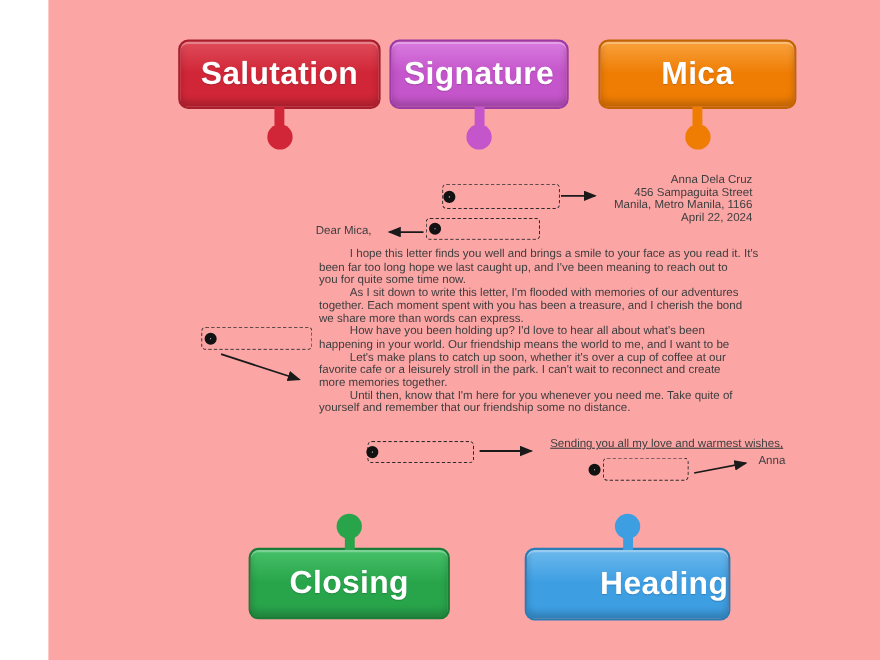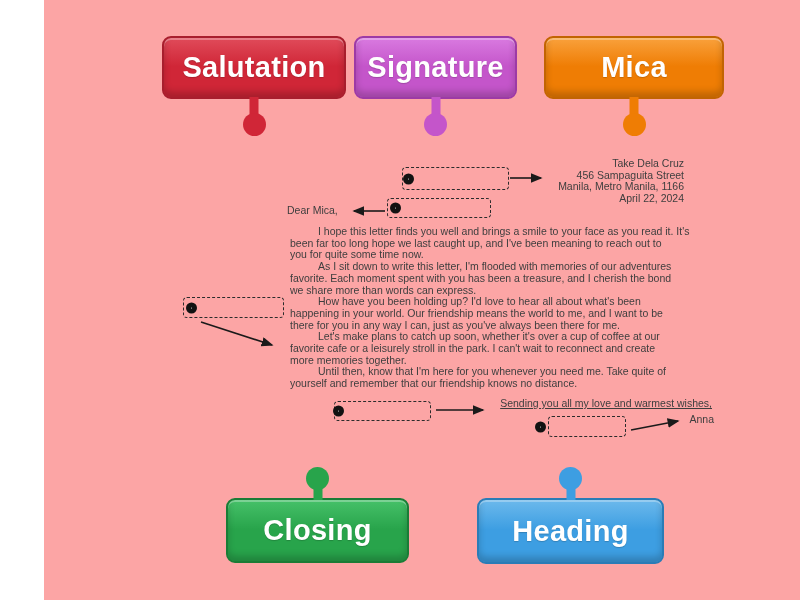--- a/index.html
+++ b/index.html
@@ -31,21 +31,21 @@
   .pin-above { bottom: 100%; height: 12px; transform: translateX(-50%); }
   .pin-above::after {
     content: ''; position: absolute; bottom: 10px; left: 50%; transform: translateX(-50%);
     width: 23px; height: 23px; border-radius: 50%; background: var(--base);
   }
 
   #label-salutation { left: 118px; top: 36px; width: 184px; }
   #label-signature  { left: 310px; top: 36px; width: 163px; }
   #label-body       { left: 500px; top: 36px; width: 180px; }
   #label-closing    { left: 182px; top: 498px; width: 183px; height: 65px; }
-  #label-heading    { left: 433px; top: 498px; width: 187px; height: 66px; }
+  #label-heading    { left: 433px; top: 498px; width: 187px; height: 66px; justify-content: flex-end; }
 
   
   .zone {
     position: absolute;
     border: 1.5px dashed #2b2b2b;
     border-radius: 4px;
     background: transparent;
     cursor: pointer;
   }
   .zone .marker {
@@ -96,50 +96,49 @@
   <div class="label-btn" id="label-closing" style="--base: #28a44b; --dark: #1a7c36; --light: #46c169;">
     <span class="btn-text">Closing</span>
     <span class="pin pin-above"></span>
   </div>
   <div class="label-btn" id="label-heading" style="--base: #3d9ee2; --dark: #2a7cb6; --light: #6cb9ec;">
     <span class="btn-text">Heading</span>
     <span class="pin pin-above"></span>
   </div>
 
   <div id="heading-block">
-      <div class="lline">Take Dela Cruz</div>
+      <div class="lline">Anna Dela Cruz</div>
       <div class="lline">456 Sampaguita Street</div>
       <div class="lline">Manila, Metro Manila, 1166</div>
       <div class="lline">April 22, 2024</div>
     </div>
   <div class="lline" id="salutation-line">Dear Mica,</div>
   <div id="body-block">
       <div class="para">
         <div class="lline ind">I hope this letter finds you well and brings a smile to your face as you read it. It's</div>
         <div class="lline">been far too long hope we last caught up, and I've been meaning to reach out to</div>
         <div class="lline">you for quite some time now.</div>
       </div>
       <div class="para">
         <div class="lline ind">As I sit down to write this letter, I'm flooded with memories of our adventures</div>
-        <div class="lline">favorite. Each moment spent with you has been a treasure, and I cherish the bond</div>
+        <div class="lline">together. Each moment spent with you has been a treasure, and I cherish the bond</div>
         <div class="lline">we share more than words can express.</div>
       </div>
       <div class="para">
         <div class="lline ind">How have you been holding up? I'd love to hear all about what's been</div>
         <div class="lline">happening in your world. Our friendship means the world to me, and I want to be</div>
-        <div class="lline">there for you in any way I can, just as you've always been there for me.</div>
       </div>
       <div class="para">
         <div class="lline ind">Let's make plans to catch up soon, whether it's over a cup of coffee at our</div>
         <div class="lline">favorite cafe or a leisurely stroll in the park. I can't wait to reconnect and create</div>
         <div class="lline">more memories together.</div>
       </div>
       <div class="para">
         <div class="lline ind">Until then, know that I'm here for you whenever you need me. Take quite of</div>
-        <div class="lline">yourself and remember that our friendship knows no distance.</div>
+        <div class="lline">yourself and remember that our friendship some no distance.</div>
       </div>
     </div>
   <div class="lline" id="closing-line">Sending you all my love and warmest wishes,</div>
   <div class="lline" id="signature-line">Anna</div>
 
   <div class="zone" id="zone-near-heading">
     <span class="marker"></span>
   </div>
   <div class="zone" id="zone-near-salutation">
     <span class="marker"></span>

